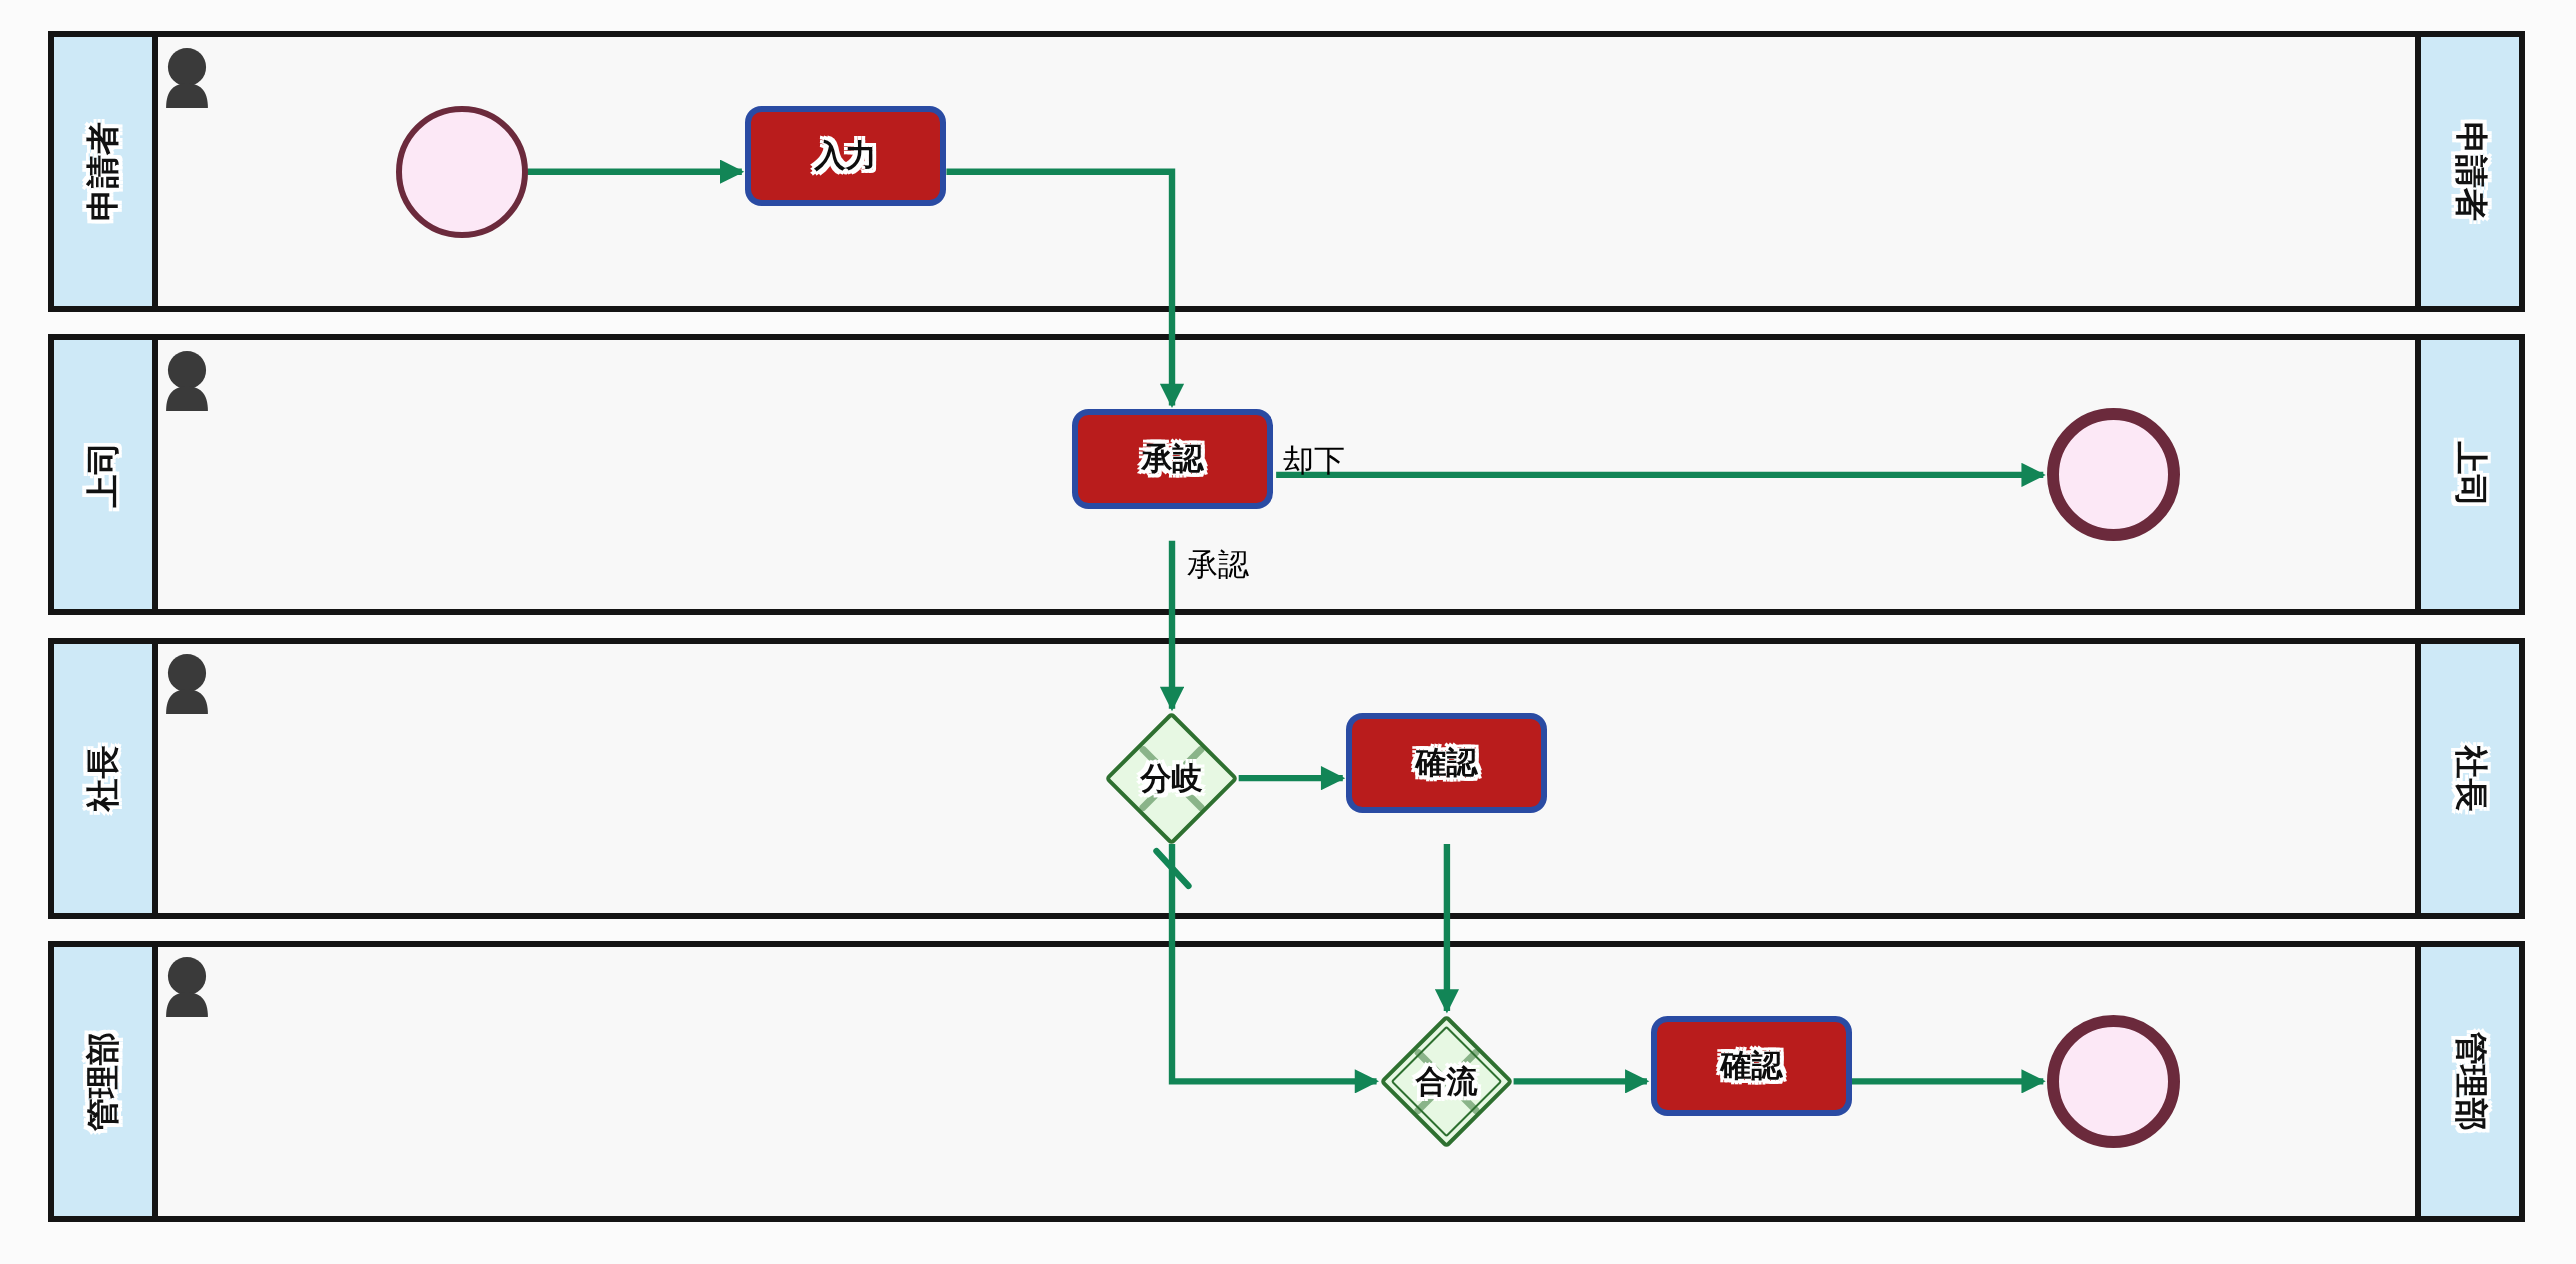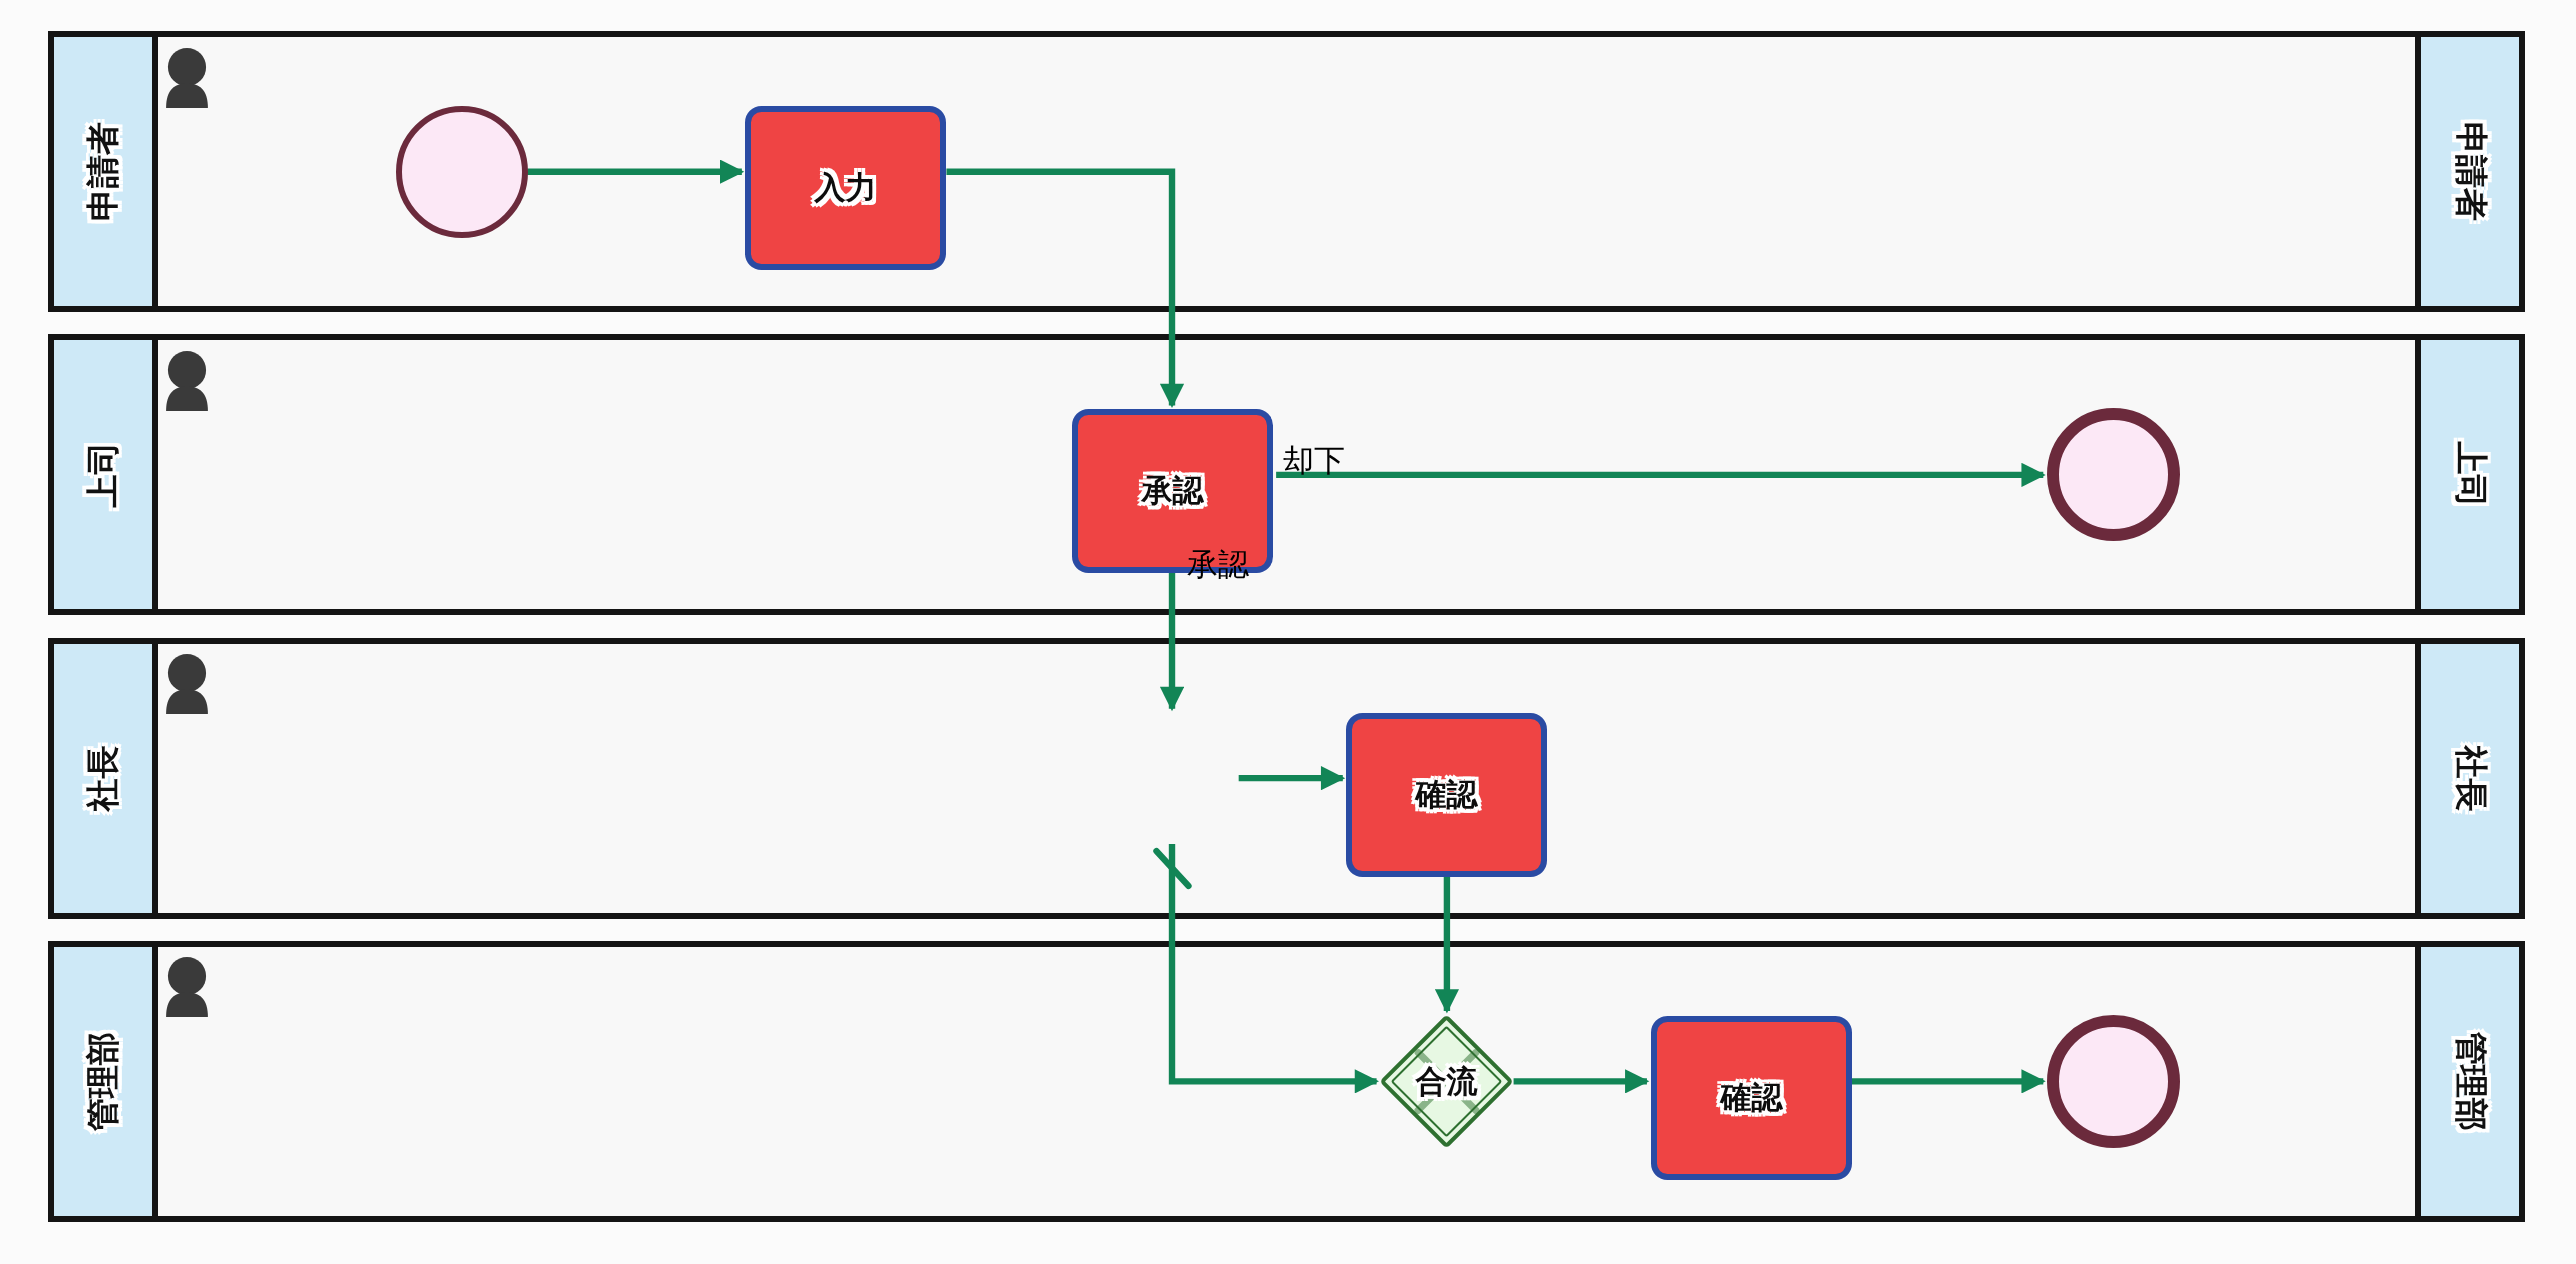--- a/index.html
+++ b/index.html
@@ -20,22 +20,22 @@
   .lane-header.right{right:0;border-left:6.4px solid #141414;}
   .lane-label{
     display:inline-block;font-size:33px;font-weight:700;color:#111;white-space:nowrap;
     text-shadow:-3.7px -3.7px 0 #fff,3.7px -3.7px 0 #fff,-3.7px 3.7px 0 #fff,3.7px 3.7px 0 #fff,
                  0 -3.7px 0 #fff,0 3.7px 0 #fff,-3.7px 0 0 #fff,3.7px 0 0 #fff;
   }
   .rot-left{transform:rotate(-90deg);}
   .rot-right{transform:rotate(90deg);}
   
   .task{
-    position:absolute;width:201px;height:164px;box-sizing:border-box;
-    background:#ef4444;border:6.4px solid #2a4ba3;border-radius:16.4px;
+    position:absolute;width:201px;height:100px;box-sizing:border-box;
+    background:#b91c1c;border:6.4px solid #2a4ba3;border-radius:16.4px;
     display:flex;align-items:center;justify-content:center;z-index:3;
   }
   .node-label{
     font-size:31px;font-weight:700;color:#0d0d0d;white-space:nowrap;
     text-shadow:-3.7px -3.7px 0 #fff,3.7px -3.7px 0 #fff,-3.7px 3.7px 0 #fff,3.7px 3.7px 0 #fff,
                  0 -3.7px 0 #fff,0 3.7px 0 #fff,-3.7px 0 0 #fff,3.7px 0 0 #fff;
   }
   .event{position:absolute;box-sizing:border-box;border-radius:50%;background:#fce8f6;z-index:3;}
   .event.start{width:132px;height:132px;border:6.4px solid #6b2a3c;}
   .event.end{width:133px;height:133px;border:12px solid #6b2a3c;}
@@ -141,20 +141,28 @@
   <div class="task" style="left:745px;top:106px">
     <span class="node-label">入力</span>
   </div>
 
   <div class="task" style="left:1072px;top:409px">
     <span class="node-label">承認</span>
   </div>
 
   <div class="event end" style="left:2047px;top:408px"></div>
 
+  <div class="gateway" style="left:1105px;top:712px">
+    <div class="shape"></div>
+    <div class="xbar a"></div>
+    <div class="xbar b"></div>
+    <div class="gw-label">
+        <span class="node-label">分岐</span>
+      </div>
+  </div>
 
   <div class="task" style="left:1346px;top:713px">
     <span class="node-label">確認</span>
   </div>
 
   <div class="gateway double" style="left:1380px;top:1015px">
     <div class="shape"></div>
     <div class="xbar a"></div>
     <div class="xbar b"></div>
     <div class="gw-label">

